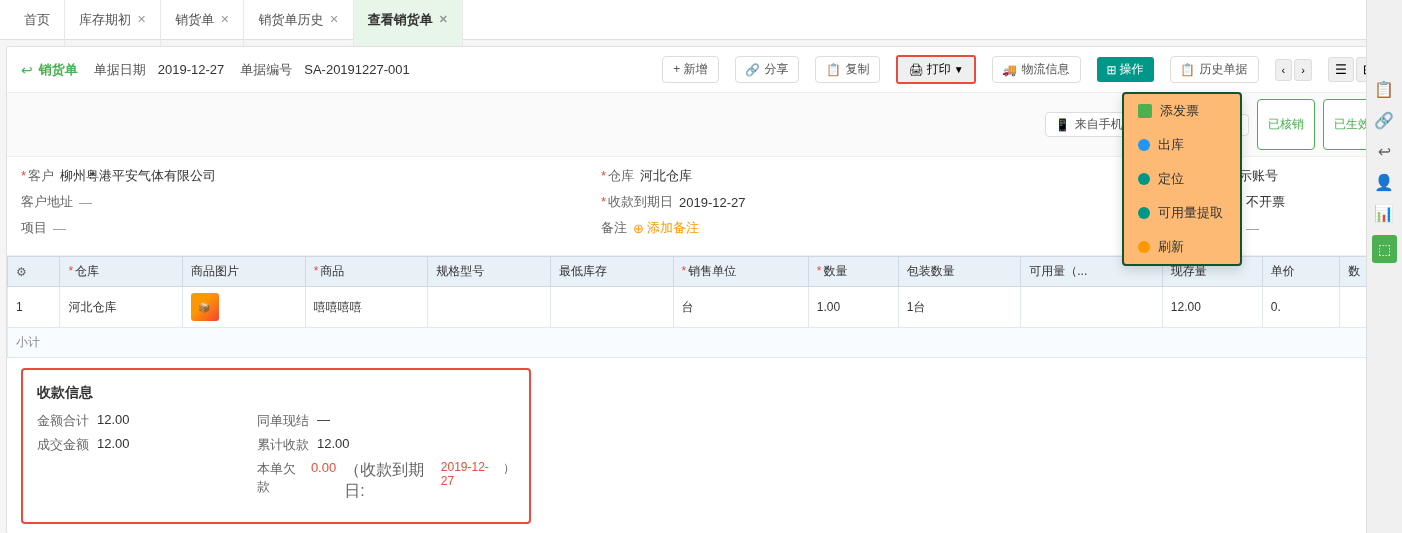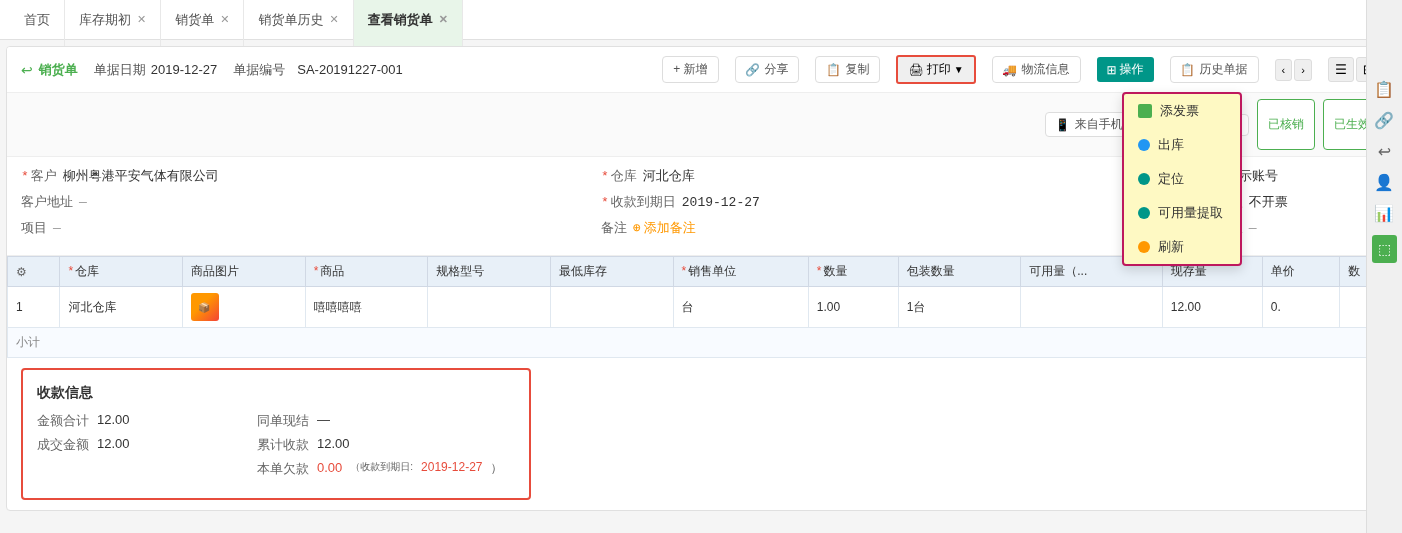--- a/index.html
+++ b/index.html
@@ -57,21 +57,20 @@
       display: flex; align-items: center; gap: 4px; padding: 3px 10px;
       border-radius: 4px; font-size: 12px;
     }
     .badge-orange { background: #ff9800; color: #fff; }
     .badge-green-outline { background: #fff; color: #4caf50; border: 1px solid #4caf50; border-radius: 4px; padding: 16px 10px; font-size: 12px; }
 
     
     .form-section {
       padding: 10px 14px;
       border-bottom: 1px solid #eee;
-      font-family: Liberation Mono, monospace;
     }
     .form-row {
       display: flex; align-items: center; margin-bottom: 8px; gap: 20px;
     }
     .field-group {
       display: flex; align-items: center; gap: 6px; min-width: 200px;
     }
     .field-label {
       color: #666; font-size: 13px; white-space: nowrap;
     }
@@ -111,21 +110,21 @@
     }
     .payment-title { font-weight: bold; font-size: 14px; margin-bottom: 10px; }
     .payment-row { display: flex; align-items: center; gap: 40px; margin-bottom: 6px; }
     .payment-field { display: flex; align-items: flex-start; gap: 8px; min-width: 180px; }
     .payment-label { color: #666; font-size: 13px; }
     .payment-value { color: #333; font-size: 13px; }
     .payment-red { color: #e74c3c; }
     .payment-date { color: #e74c3c; font-size: 12px; }
     .dropdown-menu {
       position: absolute; top: 92px; right: 160px;
-      background: #fef9c3; border: 2px solid #be185d;
+      background: #fdba74; border: 2px solid #14532d;
       border-radius: 4px; box-shadow: 0 4px 12px rgba(0,0,0,0.15);
       min-width: 120px; z-index: 200; pointer-events: all;
     }
     .dropdown-item {
       display: flex; align-items: center; gap: 8px; padding: 8px 14px;
       cursor: pointer; font-size: 13px; color: #333;
     }
     .dropdown-icon-square {
       width: 14px; height: 14px; background: #4caf50; border-radius: 2px;
       display: inline-block;
@@ -189,21 +188,21 @@
   <span class="tab-bar-close">✕</span>
 </div>
 
 <div class="main-content">
 
   <div style="display:flex; align-items:center; padding:8px 14px; border-bottom:1px solid #eee; background:#fff; gap:16px;">
     <div style="display:flex; align-items:center; gap:6px; color:#4caf50;">
       <span style="font-size:14px;">↩</span>
       <span style="font-weight:bold; font-size:13px;">销货单</span>
     </div>
-    <div style="display:flex; align-items:center; gap:5px; font-size:13px; color:#555;">
+    <div style="display:flex; align-items:center; gap:12px; font-size:13px; color:#555;">
       <span>单据日期</span>
       <span style="color:#333;">2019-12-27</span>
     </div>
     <div style="display:flex; align-items:center; gap:12px; font-size:13px; color:#555;">
       <span>单据编号</span>
       <span style="color:#333;">SA-20191227-001</span>
     </div>
     <div style="flex:1;"></div>
 
     <button class="action-btn">+ 新增</button>
@@ -376,21 +375,21 @@
       <div class="payment-field">
         <span class="payment-label">累计收款</span>
         <span class="payment-value">12.00</span>
       </div>
     </div>
     <div class="payment-row">
       <div style="min-width:180px;"></div>
       <div class="payment-field">
         <span class="payment-label">本单欠款</span>
         <span class="payment-red">0.00</span>
-        <span style="font-size:10px; color:#666;">（收款到期日:</span>
+        <span style="font-size:16px; color:#666;">（收款到期日:</span>
         <span class="payment-date">2019-12-27</span>
         <span style="font-size:12px; color:#666;">）</span>
       </div>
     </div>
   </div>
 </div>
 
 <div class="dropdown-menu">
   <div class="dropdown-item">
     <span class="dropdown-icon-square"></span>

